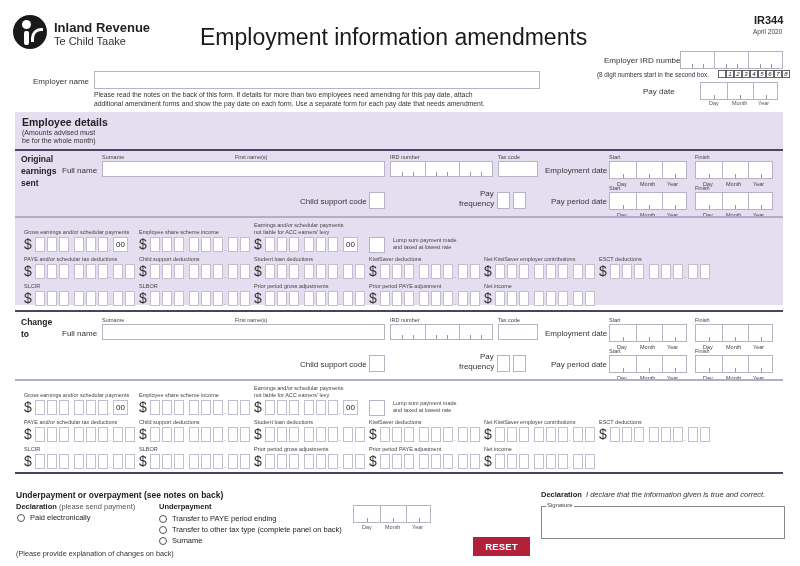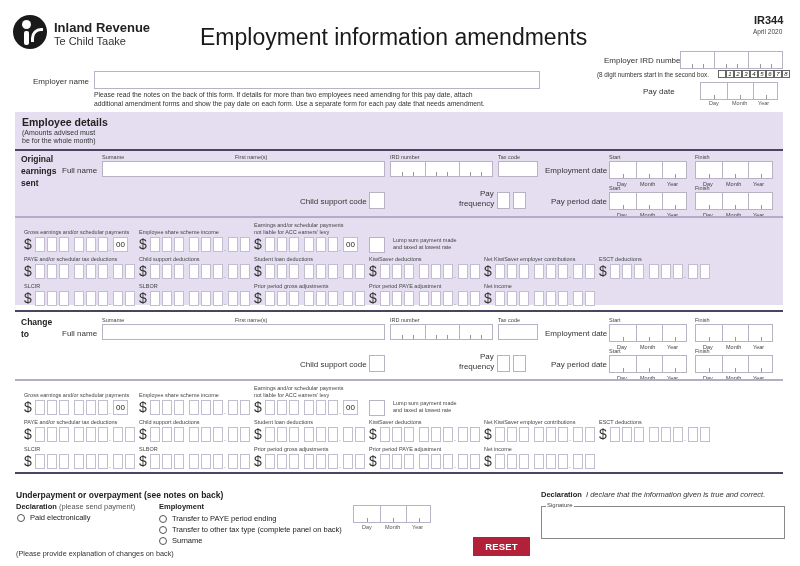--- a/index.html
+++ b/index.html
@@ -620,21 +620,21 @@
   </div>
 <div class="sep-dark" style="top:472px;"></div>
 
 <div class="abs" style="left:16px;top:490px;font-size:8.5px;font-weight:bold;">Underpayment or overpayment (see notes on back)</div>
 <div class="abs" style="left:16px;top:502px;font-size:7.5px;">
   <b>Declaration</b>
   <span style="color:#555">(please send payment)</span>
 </div>
 <div class="radio" style="left:17px;top:514px;"></div>
 <div class="abs" style="left:30px;top:513px;font-size:7.5px;">Paid electronically</div>
-<div class="abs" style="left:159px;top:502px;font-size:7.5px;font-weight:bold;">Employment</div>
+<div class="abs" style="left:159px;top:502px;font-size:7.5px;font-weight:bold;">Underpayment</div>
 <div class="radio" style="left:159px;top:515px;"></div>
 <div class="abs" style="left:172px;top:514px;font-size:7.5px;">Transfer to PAYE period ending</div>
 <div class="radio" style="left:159px;top:526px;"></div>
 <div class="abs" style="left:172px;top:525px;font-size:7.5px;">Transfer to other tax type (complete panel on back)</div>
 <div class="radio" style="left:159px;top:537px;"></div>
 <div class="abs" style="left:172px;top:536px;font-size:7.5px;">Surname</div>
 <div class="abs" style="left:16px;top:549px;font-size:7.3px;color:#333;">(Please provide explanation of changes on back)</div>
 
 <div class="datebox" style="left:353px;top:505px;width:78px;">
   <div class="abs" style="left:26px;top:0;width:1px;height:17px;background:#b8b3c4;"></div>

